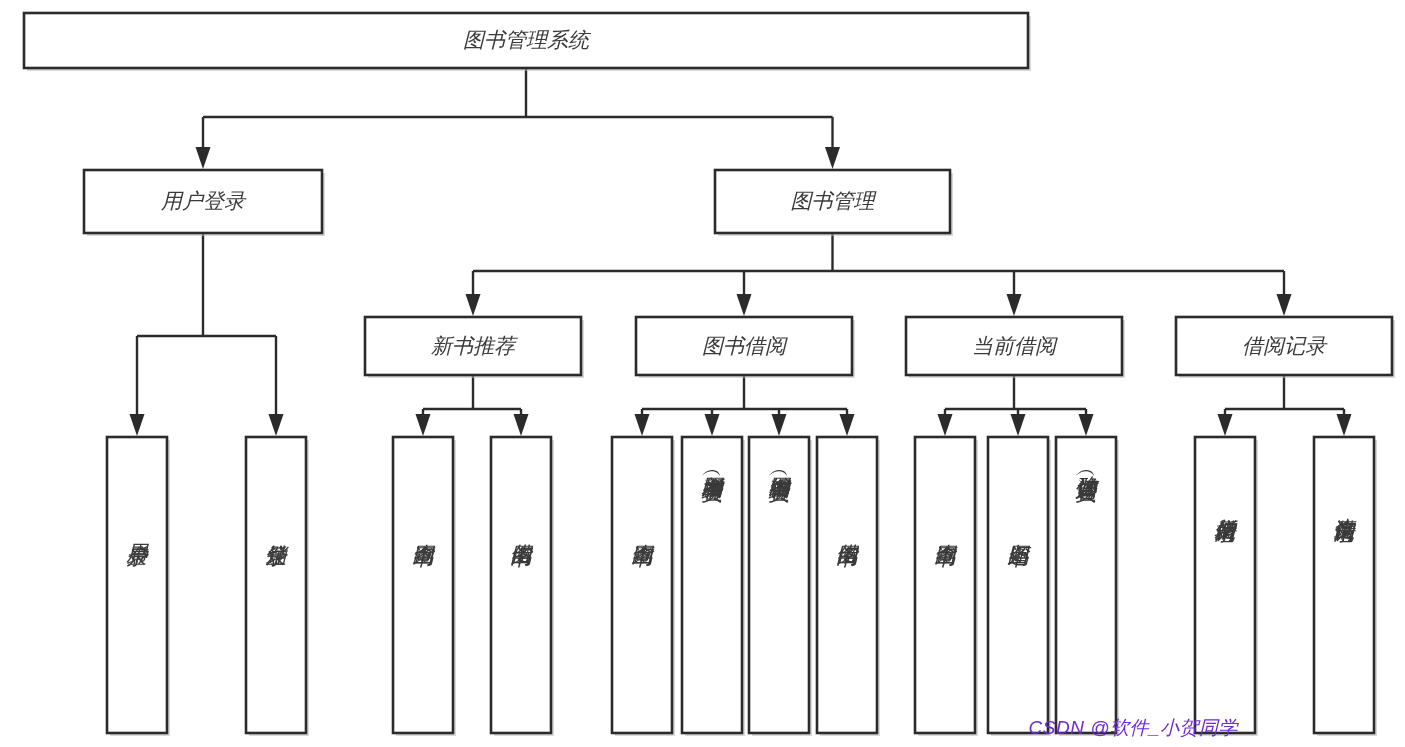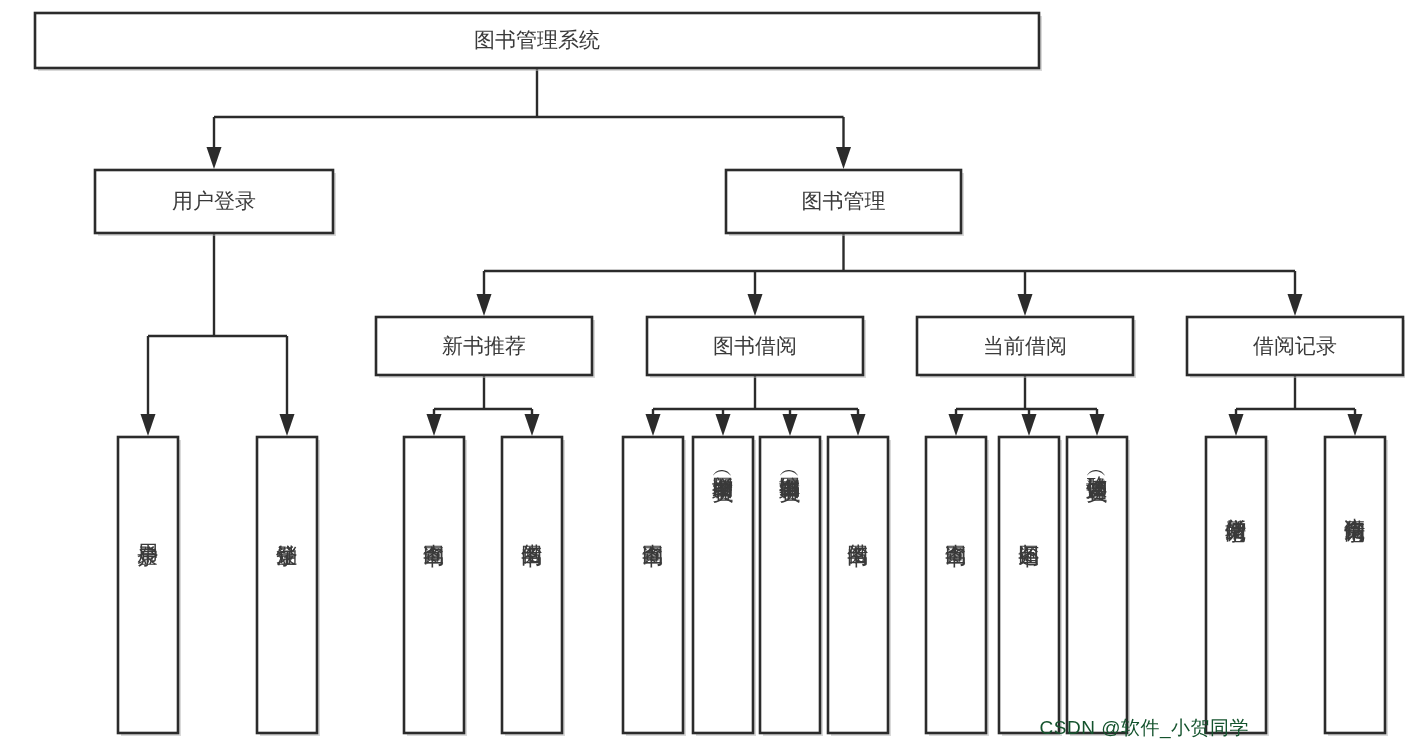--- a/index.html
+++ b/index.html
@@ -10,24 +10,25 @@
   }
   body {
     width: 1405px;
     height: 747px;
     font-family: "Liberation Sans", "DejaVu Sans", sans-serif;
     overflow: hidden;
     position: relative;
   }
   #diagram-root {
     position: absolute;
-    left: 15px;
+    left: 4px;
     top: 0;
     width: 1242px;
     height: 747px;
+    font-style: italic;
   }
   svg.diagram-canvas {
     display: block;
     width: 1405px;
     height: 747px;
   }
   .node-box {
     fill: #ffffff;
     stroke: #2b2b2b;
     stroke-width: 2.6;
@@ -69,21 +70,21 @@
     text-orientation: upright;
     letter-spacing: 1px;
     white-space: nowrap;
   }
   .watermark {
     position: absolute;
     right: 8px;
     bottom: 6px;
     font-family: "Liberation Sans", "DejaVu Sans", sans-serif;
     font-size: 19px;
-    color: #14532d;
+    color: #6d28d9;
     letter-spacing: 0.5px;
     white-space: nowrap;
     user-select: none;
     text-align: right;
   }
 </style>
 </head>
 <body>
 
 <div id="diagram-root">

